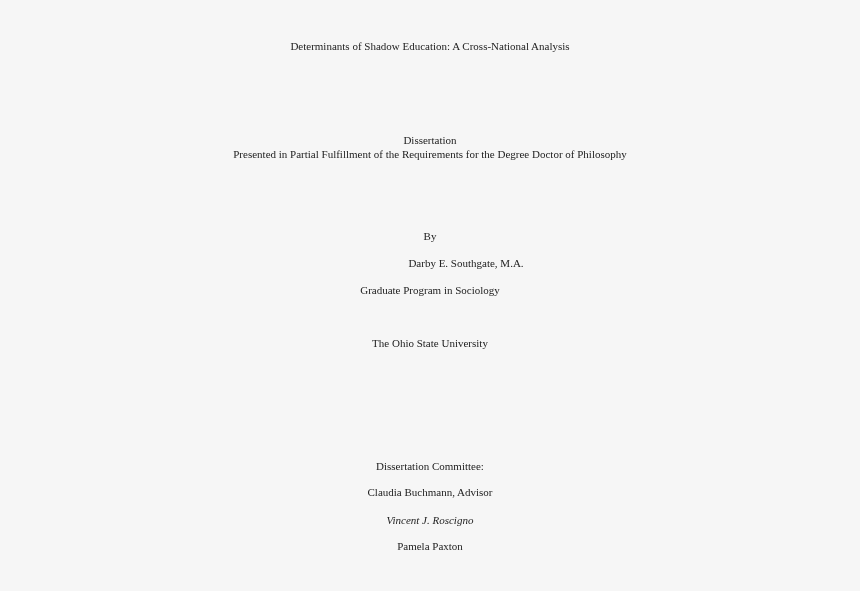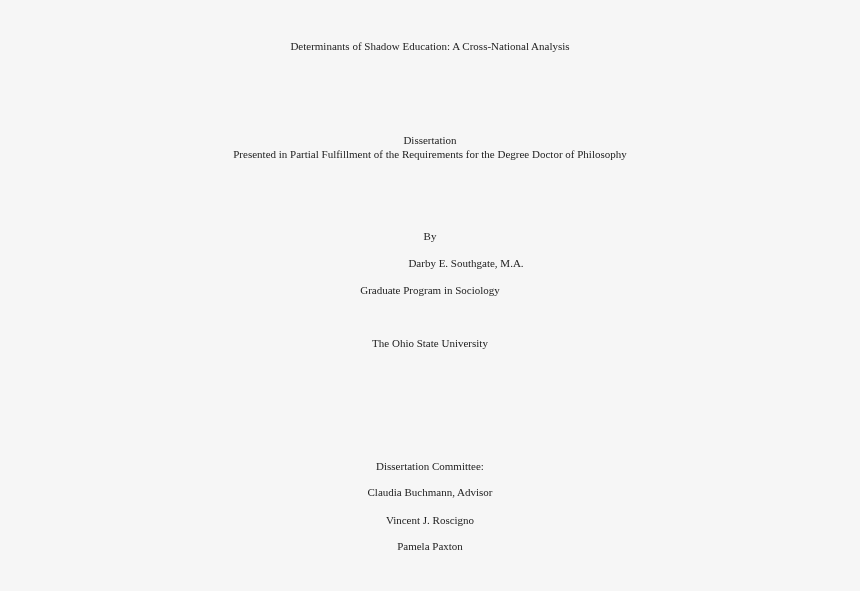--- a/index.html
+++ b/index.html
@@ -34,15 +34,15 @@
 <div class="page">
   <div class="line" style="top:39px;">Determinants of Shadow Education: A Cross-National Analysis</div>
   <div class="line" style="top:93px;margin-top:40px;">Dissertation</div>
   <div class="line" style="top:147px;">Presented in Partial Fulfillment of the Requirements for the Degree Doctor of Philosophy</div>
   <div class="line" style="top:229px;">By</div>
   <div class="line" style="top:256px;padding-left:36px;">Darby E. Southgate, M.A.</div>
   <div class="line" style="top:283px;">Graduate Program in Sociology</div>
   <div class="line" style="top:336px;">The Ohio State University</div>
   <div class="line" style="top:459px;">Dissertation Committee:</div>
   <div class="line" style="top:485px;">Claudia Buchmann, Advisor</div>
-  <div class="line" style="top:513px;">Vincent J. Roscigno</div>
+  <div class="line" style="top:513px;font-style:italic;">Vincent J. Roscigno</div>
   <div class="line" style="top:539px;">Pamela Paxton</div>
 </div>
 
 </body></html>

